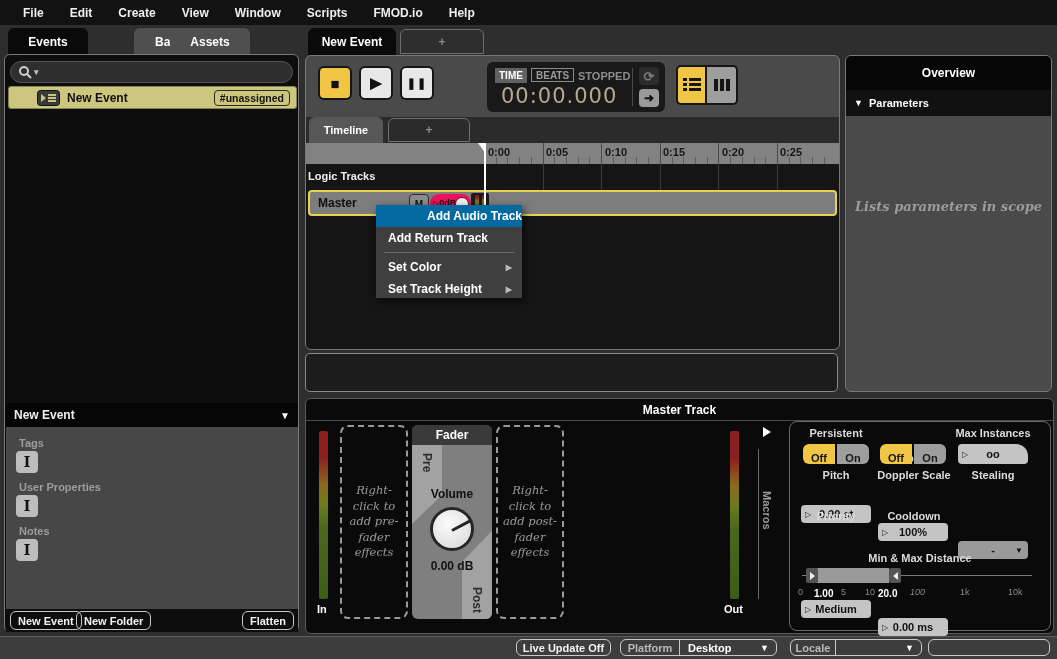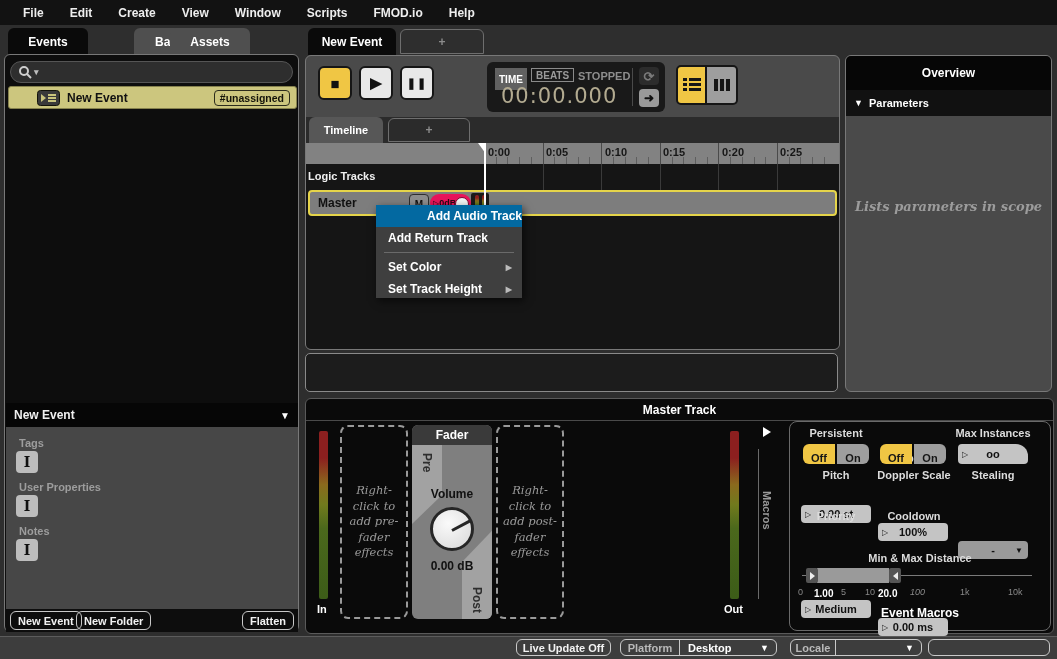--- a/index.html
+++ b/index.html
@@ -114,21 +114,21 @@
       <span>■</span>
     </div>
   <div class="abs ctr" style="left:359px;top:66px;width:34px;height:34px;background:#e8e8e8;border:2px solid #161616;border-radius:6px;color:#111;font-size:15px;">
       <span>▶</span>
     </div>
   <div class="abs ctr" style="left:400px;top:66px;width:34px;height:34px;background:#e8e8e8;border:2px solid #161616;border-radius:6px;color:#111;font-size:11px;letter-spacing:1px;">
       <span>❚❚</span>
     </div>
 
   <div class="abs" style="left:487px;top:62px;width:178px;height:50px;background:#191919;border-radius:6px;">
-    <span class="abs ctr" style="left:8px;top:6px;height:22px;padding:0 4px;background:#616161;color:#fff;font-size:10px;">TIME</span>
+    <span class="abs ctr" style="left:8px;top:6px;height:15px;padding:0 4px;background:#616161;color:#fff;font-size:10px;">TIME</span>
     <span class="abs ctr" style="left:44px;top:6px;height:14px;padding:0 4px;border:1px solid #8a8a8a;color:#9a9a9a;font-size:10px;">BEATS</span>
     <span class="abs" style="left:91px;top:8px;color:#8d8d8d;font-size:11px;">STOPPED</span>
     <span class="abs" style="left:14px;top:22px;color:#b3ab91;font-size:21px;font-weight:400;letter-spacing:1px;font-family:'DejaVu Sans',sans-serif;">00:00.000</span>
     <div class="abs" style="left:145px;top:6px;width:1px;height:38px;background:#4a4a4a;"></div>
     <div class="abs ctr" style="left:152px;top:5px;width:20px;height:18px;background:#2c2c2c;border-radius:4px;color:#7a7a7a;font-size:13px;">
         <span>⟳</span>
       </div>
     <div class="abs ctr" style="left:152px;top:27px;width:20px;height:18px;background:#9a9a9a;border-radius:4px;color:#111;font-size:12px;">
         <span>➜</span>
       </div>
@@ -335,23 +335,20 @@
           <div style="width:0;height:0;border-right:5px solid #eee;border-top:4px solid transparent;border-bottom:4px solid transparent;"></div>
         </div>
       <span class="scale-lab" style="left:8px;top:165px;">0</span>
       <span class="scale-lab hot" style="left:24px;top:166px;">1.00</span>
       <span class="scale-lab" style="left:51px;top:165px;">5</span>
       <span class="scale-lab" style="left:75px;top:165px;">10</span>
       <span class="scale-lab hot" style="left:88px;top:166px;">20.0</span>
       <span class="scale-lab" style="left:120px;top:165px;font-style:italic;">100</span>
       <span class="scale-lab" style="left:170px;top:165px;">1k</span>
       <span class="scale-lab" style="left:218px;top:165px;">10k</span>
-      <div class="ctr abs" style="left:0;top:183px;width:100%;height:16px;font-size:12px;color:#fff;">
-          <span>Event Macros</span>
-        </div>
     </div>
   </div>
 
   <div class="abs" style="left:0;top:636px;width:1057px;height:23px;background:#3d3d3d;border-top:1px solid #5c5c5c;">
     <div class="ctr btn-outline abs" style="left:516px;top:2px;width:95px;height:17px;">
         <span>Live Update Off</span>
       </div>
     <div class="row abs" style="left:620px;top:2px;width:157px;height:17px;border:1px solid #c9c9c9;border-radius:6px;">
       <span class="ctr" style="width:58px;height:100%;border-right:1px solid #c9c9c9;font-size:11px;color:#b9b9b9;">Platform</span>
       <span style="font-size:11px;color:#fff;margin-left:8px;">Desktop</span>

